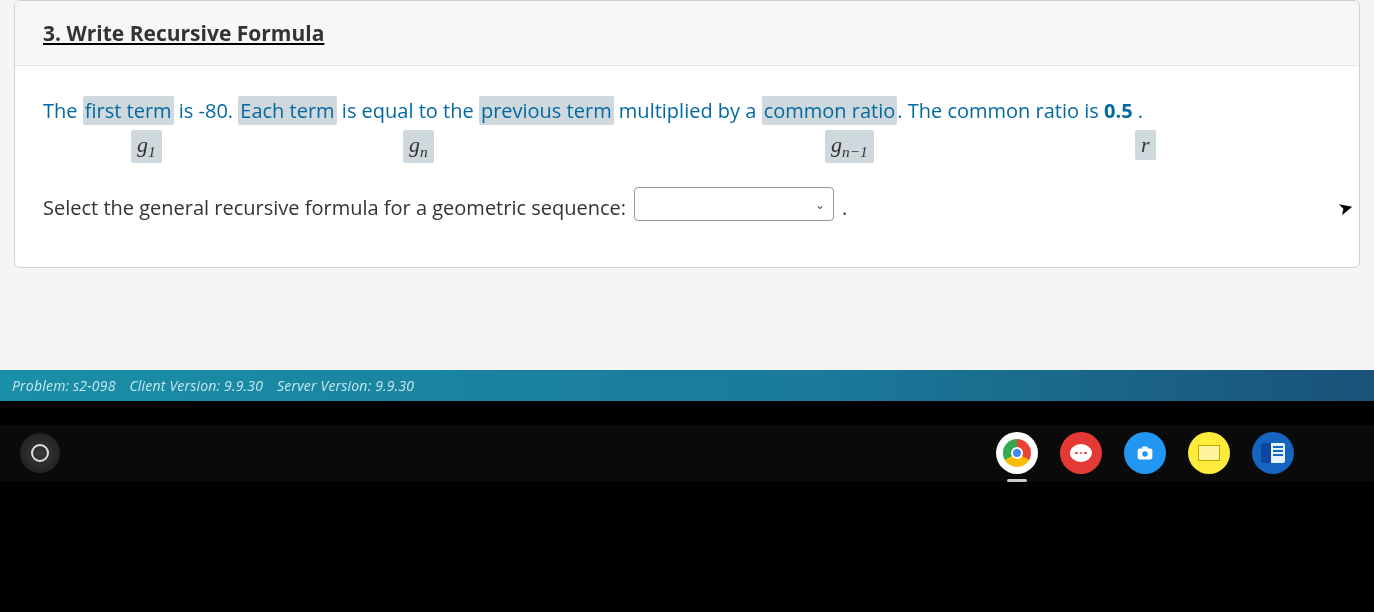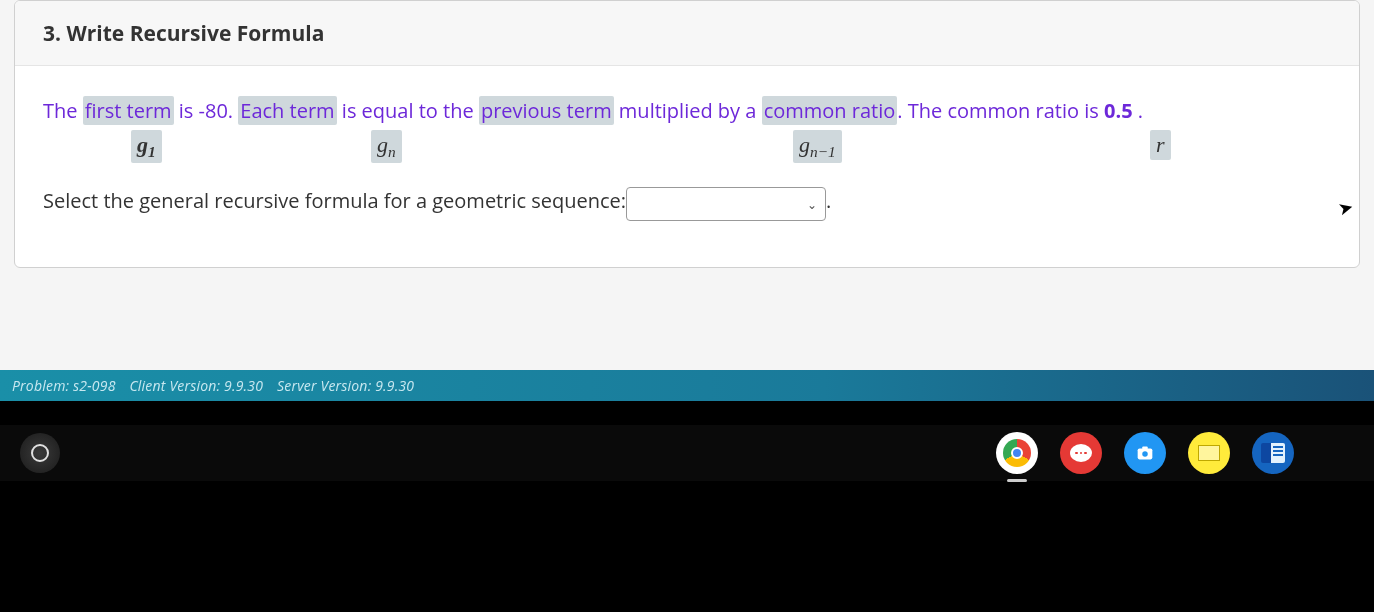--- a/index.html
+++ b/index.html
@@ -21,32 +21,33 @@
       background: #fff;
       border: 1px solid #d0d0d0;
       border-radius: 6px;
       width: 100%;
       overflow: hidden;
     }
     .card-header {
       background: #f7f7f7;
       padding: 18px 28px;
       border-bottom: 1px solid #e5e5e5;
+      text-decoration: underline;
     }
     .card-header .title {
       font-size: 21px;
       font-weight: 700;
       color: #333;
     }
     .card-body {
       padding: 28px 28px 46px 28px;
     }
     .sentence-line {
       font-size: 20px;
-      color: #6d28d9;
+      color: #0369a1;
       line-height: 1.7;
       margin-bottom: 2px;
     }
     .hl {
       background: #cfd8dc;
       padding: 1px 2px;
       border-radius: 2px;
     }
     .bold { font-weight: 700; }
     .math-row {
@@ -57,31 +58,31 @@
       color: #333;
       margin-bottom: 24px;
       padding-left: 88px;
     }
     .math-row .term {
       background: #cfd8dc;
       padding: 2px 6px;
       border-radius: 2px;
       display: inline-block;
     }
-    .math-row .slot1 { width: 240px; font-weight: bold; }
+    .math-row .slot1 { width: 272px; }
     .math-row .slot2 { width: 422px; }
-    .math-row .slot3 { width: 357px; }
+    .math-row .slot3 { width: 310px; }
     .math-row .slot4 { width: auto; }
     .sub { font-size: 0.7em; vertical-align: sub; font-style: italic; }
     .prompt-line {
       font-size: 20px;
       color: #333;
       display: flex;
-      align-items: flex-start;
-      gap: 0;
+      align-items: flex-end;
+      gap: 8px;
     }
     .select-box {
       border: 1px solid #999;
       border-radius: 4px;
       height: 34px;
       width: 200px;
       background: #fff;
       display: inline-flex;
       align-items: center;
       justify-content: flex-end;

